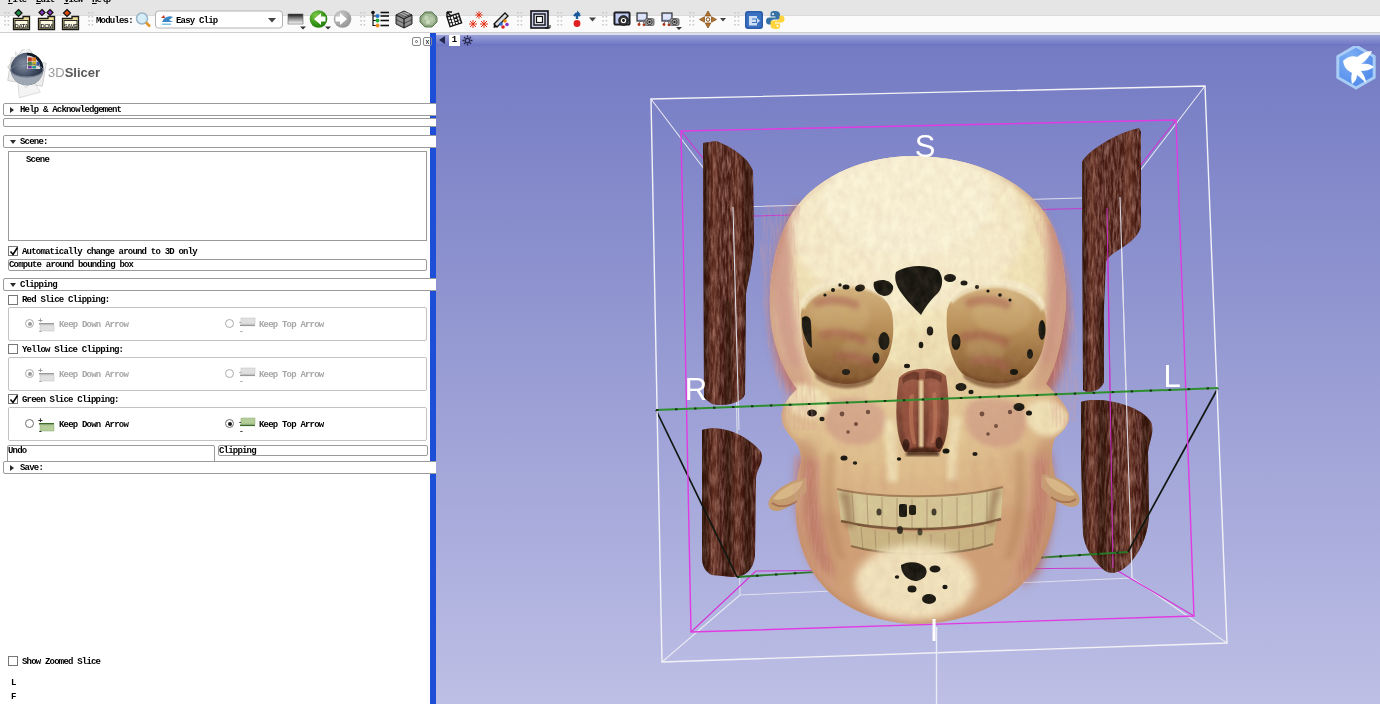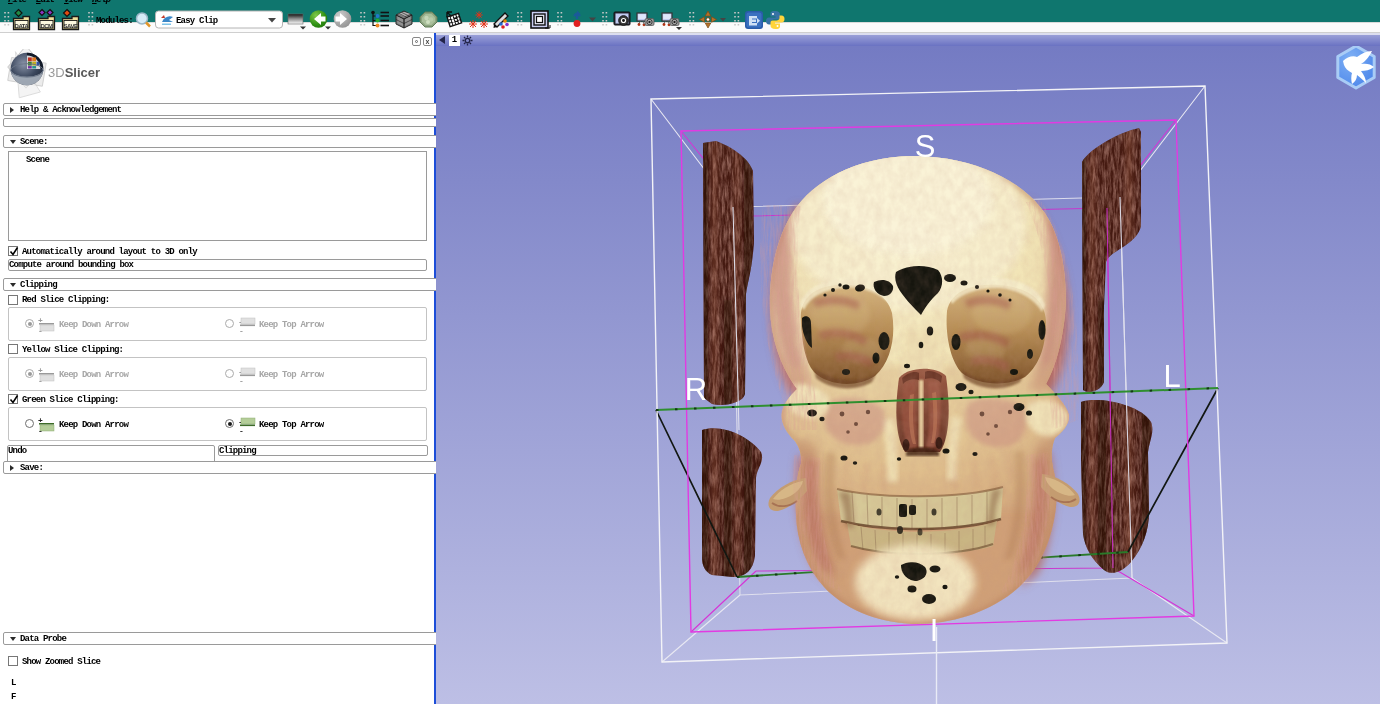--- a/index.html
+++ b/index.html
@@ -15,21 +15,21 @@
 .grp{position:absolute;left:8px;width:419px;border:1px solid #c3c3c3;border-radius:2px;background:#fff;}
 .btn{position:absolute;border:1px solid #9a9a9a;border-radius:2px;background:#fff;text-align:left;}
 .radio{position:absolute;width:9px;height:9px;border:1px solid #6f6f6f;border-radius:50%;background:#fff;}
 .radio.dis{border-color:#ababab;}
 .gray{color:#a6a6a6;}
 </style>
 </head>
 <body>
 
 <div class="abs" style="left:0;top:0;width:1380px;height:33px;background:#fbfbfb;border-bottom:1px solid #cfcfcf;overflow:hidden;">
-  <div class="abs" style="left:0;top:0;width:1380px;height:23px;background:#0f766e;border-bottom:1px solid #dadada;overflow:hidden;font-style:italic;">
+  <div class="abs" style="left:0;top:0;width:1380px;height:16px;background:#e5e5e5;border-bottom:1px solid #dadada;overflow:hidden;">
     <div class="t" style="position:absolute;top:-5px;left:8px;"><u>F</u>ile</div>
     <div class="t" style="position:absolute;top:-5px;left:36px;"><u>E</u>dit</div>
     <div class="t" style="position:absolute;top:-5px;left:64px;"><u>V</u>iew</div>
     <div class="t" style="position:absolute;top:-5px;left:92px;"><u>H</u>elp</div>
   </div>
   <svg class="abs" style="left:0;top:6px;" width="1380" height="27" viewBox="0 6 1380 27">
     <defs>
       <linearGradient id="shot" x1="0" y1="0" x2="0" y2="1">
           <stop offset="0" stop-color="#111"></stop>
           <stop offset="0.45" stop-color="#888"></stop>
@@ -206,21 +206,21 @@
       </g>
     <g transform="translate(766,11)">
         <path d="M9,0 C4,0 4.5,2 4.5,3.5 L4.5,5.5 L9.5,5.5 L9.5,6.5 L3,6.5 C1,6.5 0,8 0,10 C0,12 1,13.5 3,13.5 L5,13.5 L5,11 C5,9.5 6.5,8.5 8,8.5 L12,8.5 C13.5,8.5 14,7.5 14,6 L14,3.5 C14,1.5 12.5,0 9,0 Z" fill="#3772a4"></path>
         <circle cx="7" cy="3" r="1" fill="#fff"></circle>
         <path d="M9.5,18 C14.5,18 14,16 14,14.5 L14,12.5 L9,12.5 L9,11.5 L15.5,11.5 C17.5,11.5 18.5,10 18.5,8 C18.5,6 17.5,4.5 15.5,4.5 L13.5,4.5 L13.5,7 C13.5,8.5 12,9.5 10.5,9.5 L6.5,9.5 C5,9.5 4.5,10.5 4.5,12 L4.5,14.5 C4.5,16.5 6,18 9.5,18 Z" fill="#ffd43b"></path>
         <circle cx="11.5" cy="15" r="1" fill="#fff"></circle>
       </g>
   </svg>
 </div>
 
-<div class="abs" style="left:0;top:33px;width:436px;height:671px;background:#fff;border-right:2px solid #1d4ed8;">
+<div class="abs" style="left:0;top:33px;width:436px;height:671px;background:#fff;border-right:6px solid #1d4ed8;">
 
   <div class="abs" style="left:412px;top:4px;width:9px;height:9px;border:1px solid #888;border-radius:2px;">
       <div style="position:absolute;left:2px;top:2px;width:3px;height:3px;border:1px solid #666;border-radius:50%;"></div>
     </div>
   <div class="abs" style="left:423px;top:4px;width:9px;height:9px;border:1px solid #888;border-radius:2px;font:bold 7px 'Liberation Sans';text-align:center;line-height:8px;color:#444;">x</div>
 
   <svg class="abs" style="left:2px;top:16px;" width="56" height="60" viewBox="0 0 56 60">
     <g transform="translate(0,-5) scale(0.96)">
     <defs>
       <radialGradient id="lsph" cx="0.4" cy="0.35" r="0.75">
@@ -262,21 +262,21 @@
       <div class="arrow-d"></div>
       <div class="t">Scene:</div>
     </div>
   <div class="abs" style="left:8px;top:118px;width:419px;height:90px;border:1px solid #9a9a9a;background:#fff;">
     <div class="t" style="position:absolute;left:17px;top:3px;">Scene</div>
   </div>
   <div class="cb" style="left:8px;top:213px;"></div>
   <svg class="abs" style="left:8px;top:213px;" width="12" height="12" viewBox="0 0 12 12">
       <path d="M2.5 5.5 L5 8.5 L9.5 1.5" stroke="#000" stroke-width="1.6" fill="none"></path>
     </svg>
-  <div class="t" style="position:absolute;left:22px;top:214px;">Automatically around layout to 3D only</div>
+  <div class="t" style="position:absolute;left:22px;top:214px;">Automatically change around to 3D only</div>
   <div class="btn t" style="left:8px;top:226px;width:419px;height:12px;line-height:11px;">Compute around bounding box</div>
 
   <div class="hdr" style="top:245px;">
       <div class="arrow-d"></div>
       <div class="t">Clipping</div>
     </div>
   <div class="cb" style="left:8px;top:262px;"></div>
   <div class="t" style="position:absolute;left:22px;top:262px;">Red Slice Clipping:</div>
   <div class="grp" style="top:274px;height:34px;">
     <div class="radio dis" style="left:16px;top:11px;"></div>
@@ -342,24 +342,20 @@
       </svg>
     <div class="t" style="position:absolute;left:250px;top:12px;">Keep Top Arrow</div>
   </div>
   <div class="btn t" style="left:7px;top:412px;width:208px;height:26px;line-height:10px;">Undo</div>
   <div class="btn t" style="left:218px;top:412px;width:210px;height:11px;line-height:10px;">Clipping</div>
   <div class="hdr" style="top:428px;">
       <div class="arrow-r"></div>
       <div class="t">Save:</div>
     </div>
 
-  <div class="hdr" style="top:599px;">
-      <div class="arrow-d"></div>
-      <div class="t">Data Probe</div>
-    </div>
   <div class="cb" style="left:8px;top:623px;"></div>
   <div class="t" style="position:absolute;left:22px;top:624px;">Show Zoomed Slice</div>
   <div class="t" style="position:absolute;left:11px;top:645px;">L</div>
   <div class="t" style="position:absolute;left:11px;top:659px;">F</div>
 </div>
 
 <div class="abs" style="left:436px;top:33px;width:944px;height:671px;">
   <div class="abs" style="left:0;top:0;width:944px;height:2px;background:#dcdeef;"></div>
   <div class="abs" style="left:0;top:2px;width:944px;height:11px;background:linear-gradient(#9aa0d8,#6a72c2);">
     <div class="abs" style="left:3px;top:1px;width:0;height:0;border-right:6px solid #23254a;border-top:4px solid transparent;border-bottom:4px solid transparent;"></div>

